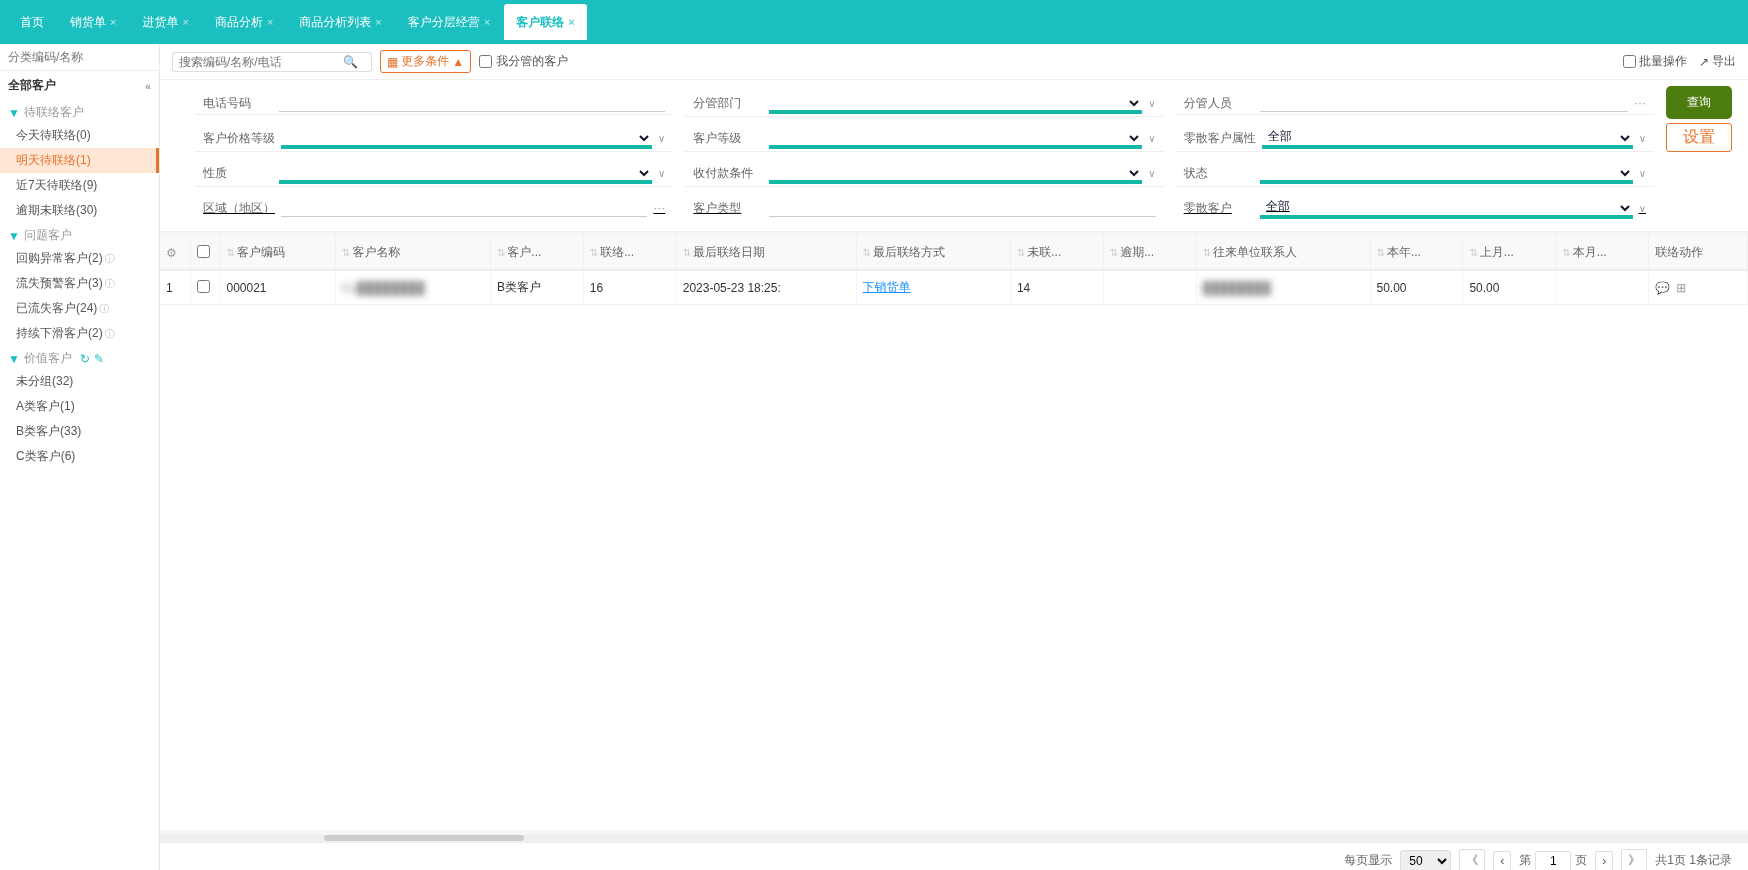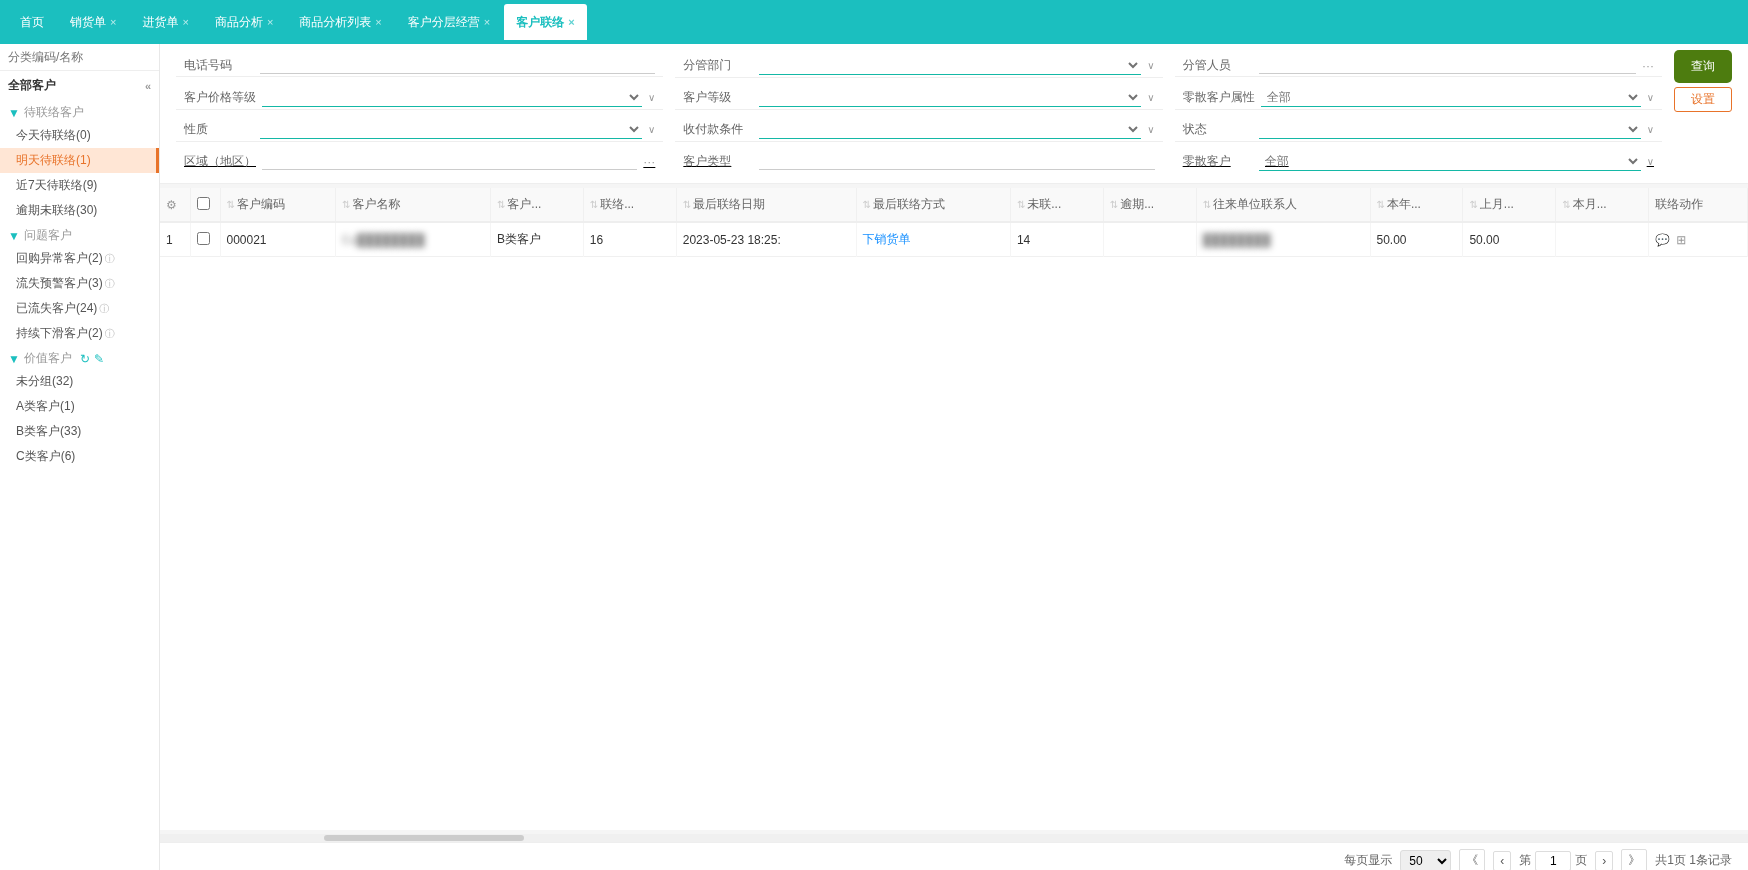--- a/index.html
+++ b/index.html
@@ -161,40 +161,41 @@
     .filter-panel {
       background: #fff;
       border-bottom: 1px solid #eee;
       padding: 6px 16px;
     }
     .filter-row {
       display: flex;
       align-items: center;
       padding: 4px 0;
       gap: 12px;
+      margin-left: 19px;
     }
     .filter-cell {
       display: flex;
       align-items: center;
       flex: 1;
       gap: 6px;
       padding: 2px 8px;
       border-bottom: 1px solid #eee;
     }
     .filter-label {
       color: #666;
       white-space: nowrap;
       min-width: 70px;
     }
     .filter-select {
       flex: 1;
       border: none;
-      border-bottom: 1px solid #14b8a6;
+      border-bottom: 4px solid #14b8a6;
       outline: none;
-      color: #737373;
+      color: #0f172a;
       background: transparent;
       font-size: 12px;
       padding: 1px 2px;
     }
     .filter-input {
       flex: 1;
       border: none;
       border-bottom: 1px solid #ccc;
       outline: none;
       color: #333;
@@ -218,21 +219,21 @@
       cursor: pointer;
       font-size: 12px;
     }
     .btn-settings {
       background: #fff;
       color: #e8732a;
       border: 1px solid #e8732a;
       border-radius: 3px;
       padding: 3px 16px;
       cursor: pointer;
-      font-size: 12px;
+      font-size: 16px;
     }
     .ellipsis { color: #999; cursor: pointer; }
     .dropdown-arrow { color: #999; font-size: 10px; }
 
     
     .table-area {
       flex: 1;
       overflow: auto;
       background: #fff;
       margin: 4px 0;
@@ -258,21 +259,21 @@
     tbody tr {
       border-bottom: 1px solid #f0f0f0;
     }
     tbody td {
       padding: 8px 6px;
       color: #333;
       white-space: nowrap;
       border-right: 1px solid #f5f5f5;
       font-size: 12px;
     }
-    .link-text { color: #1890ff; cursor: pointer; }
+    .link-text { color: #1890ff; cursor: pointer; text-decoration: underline; }
     .action-icons { display: flex; gap: 6px; color: #999; cursor: pointer; }
 
     
     .pagination {
       display: flex;
       align-items: center;
       justify-content: flex-end;
       padding: 6px 16px;
       background: #fff;
       border-top: 1px solid #eee;
@@ -422,20 +423,45 @@
     <div class="sidebar-item">
       <span>B类客户(33)</span>
     </div>
     <div class="sidebar-item">
       <span>C类客户(6)</span>
     </div>
   </div>
 
   <div class="content-area">
 
+    <div class="toolbar">
+      <div class="search-box">
+        <input type="text" placeholder="搜索编码/名称/电话" style="">
+        <span style="color:#e8732a;">🔍</span>
+      </div>
+      <div class="filter-btn">
+        <span>▦</span>
+        <span>更多条件</span>
+        <span>▲</span>
+      </div>
+      <div class="my-customers">
+        <input type="checkbox" style="">
+        <span>我分管的客户</span>
+      </div>
+      <div class="toolbar-right">
+        <div class="batch-op">
+          <input type="checkbox" style="">
+          <span>批量操作</span>
+        </div>
+        <div class="export-btn">
+          <span>↗</span>
+          <span>导出</span>
+        </div>
+      </div>
+    </div>
 
     <div class="filter-panel">
       <div style="display:flex; align-items:stretch;">
         <div style="flex:1;">
 
           <div class="filter-row">
             <div class="filter-cell">
               <span class="filter-label">电话号码</span>
               <input class="filter-input" type="text" value="" style="">
             </div>

